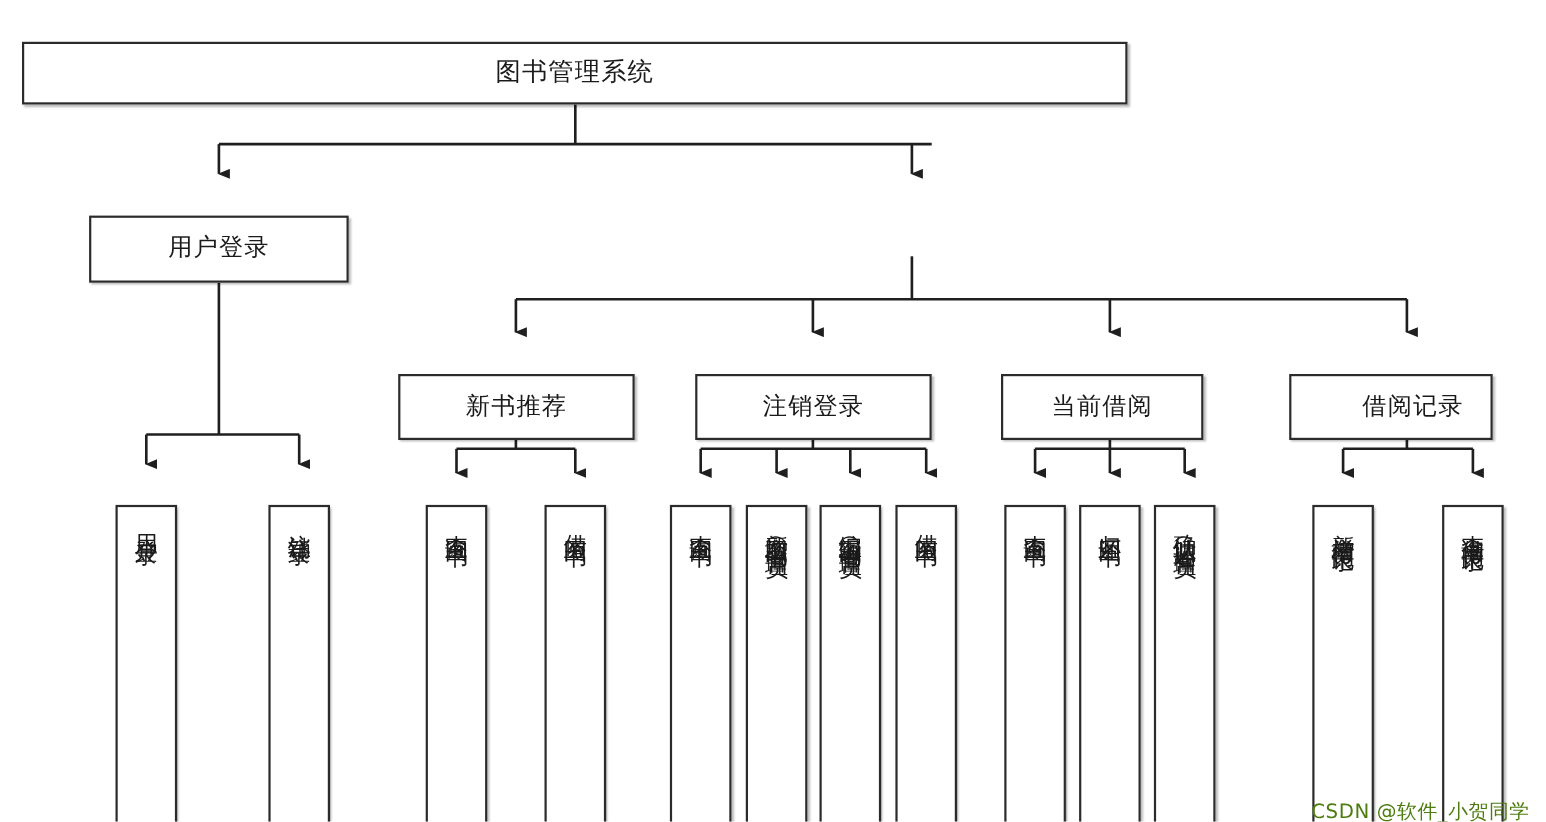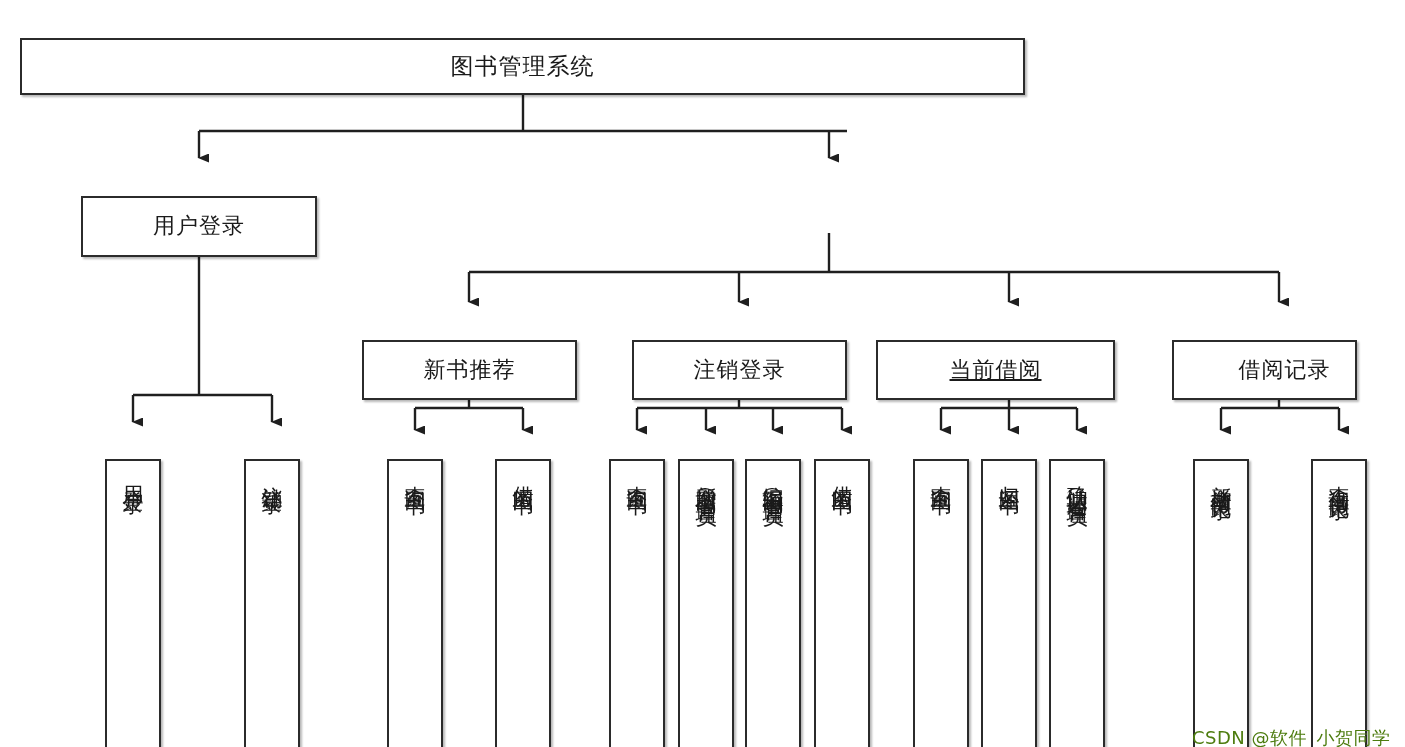--- a/index.html
+++ b/index.html
@@ -138,21 +138,21 @@
   <div class="node horizontal" style="left:81px; top:172px; width:236px; height:61px;">
     <span class="node-label">用户登录</span>
   </div>
 
   <div class="node horizontal" style="left:362px; top:316px; width:215px; height:60px;justify-content:center;">
     <span class="node-label">新书推荐</span>
   </div>
   <div class="node horizontal" style="left:632px; top:316px; width:215px; height:60px;">
     <span class="node-label">注销登录</span>
   </div>
-  <div class="node horizontal" style="left:876px; top:316px; width:239px; height:60px;text-decoration:underline;">
+  <div class="node horizontal" style="left:910px; top:316px; width:184px; height:60px;">
     <span class="node-label">当前借阅</span>
   </div>
   <div class="node horizontal" style="left:1172px; top:316px; width:185px; height:60px;padding-left:40px;">
     <span class="node-label">借阅记录</span>
   </div>
 
   <div class="node vertical" style="left:105px; top:435px; width:56px; height:300px;">
     <span class="node-label">用户登录</span>
   </div>
   <div class="node vertical" style="left:244px; top:435px; width:56px; height:300px;">

